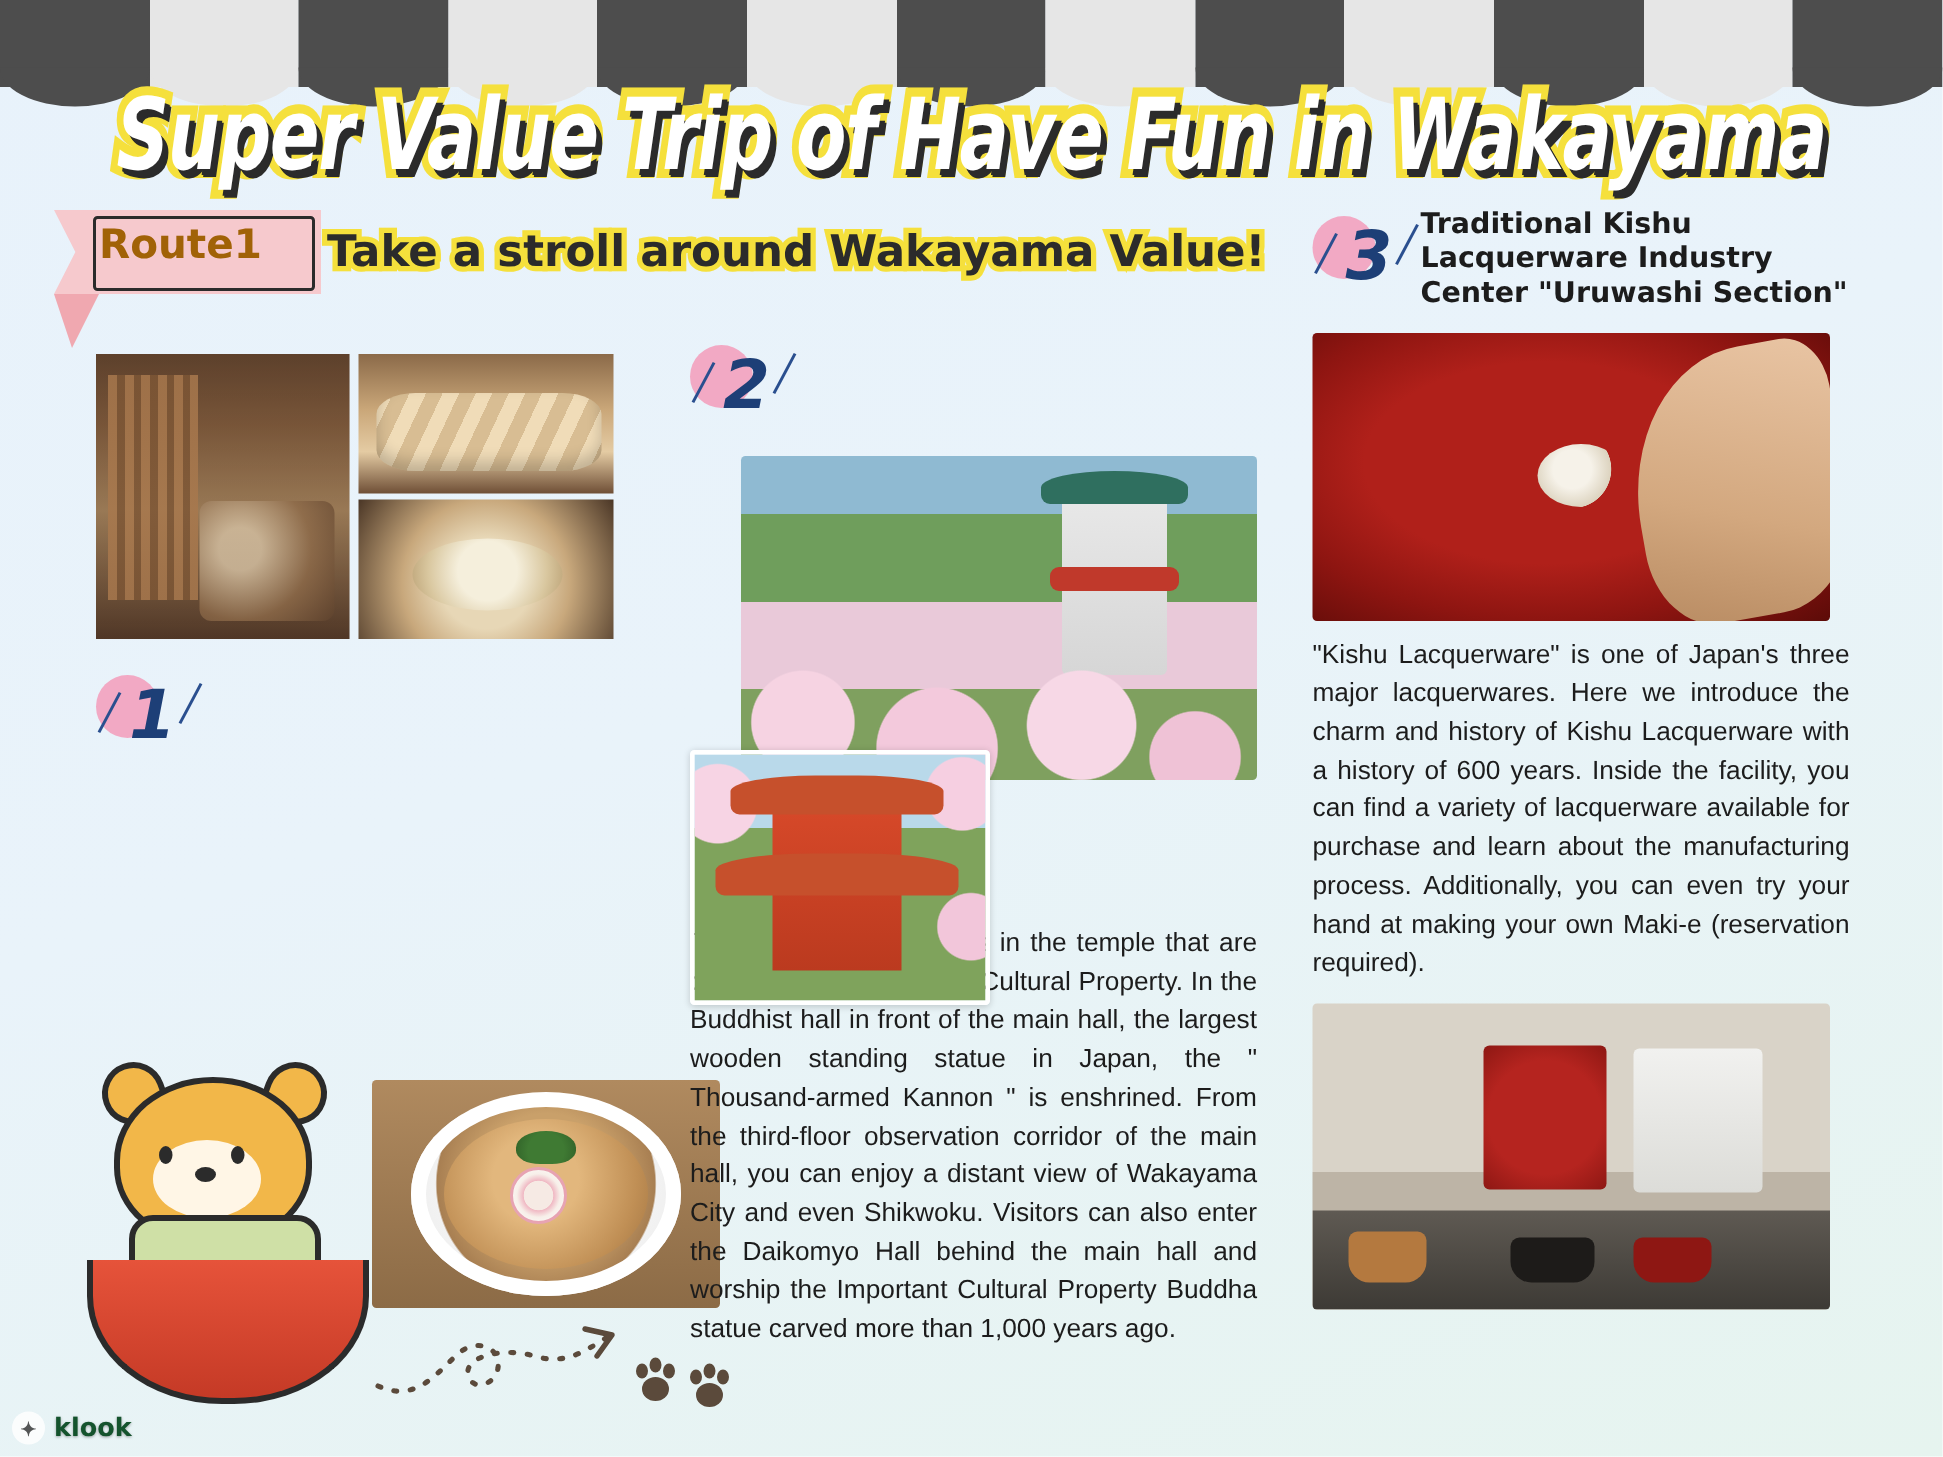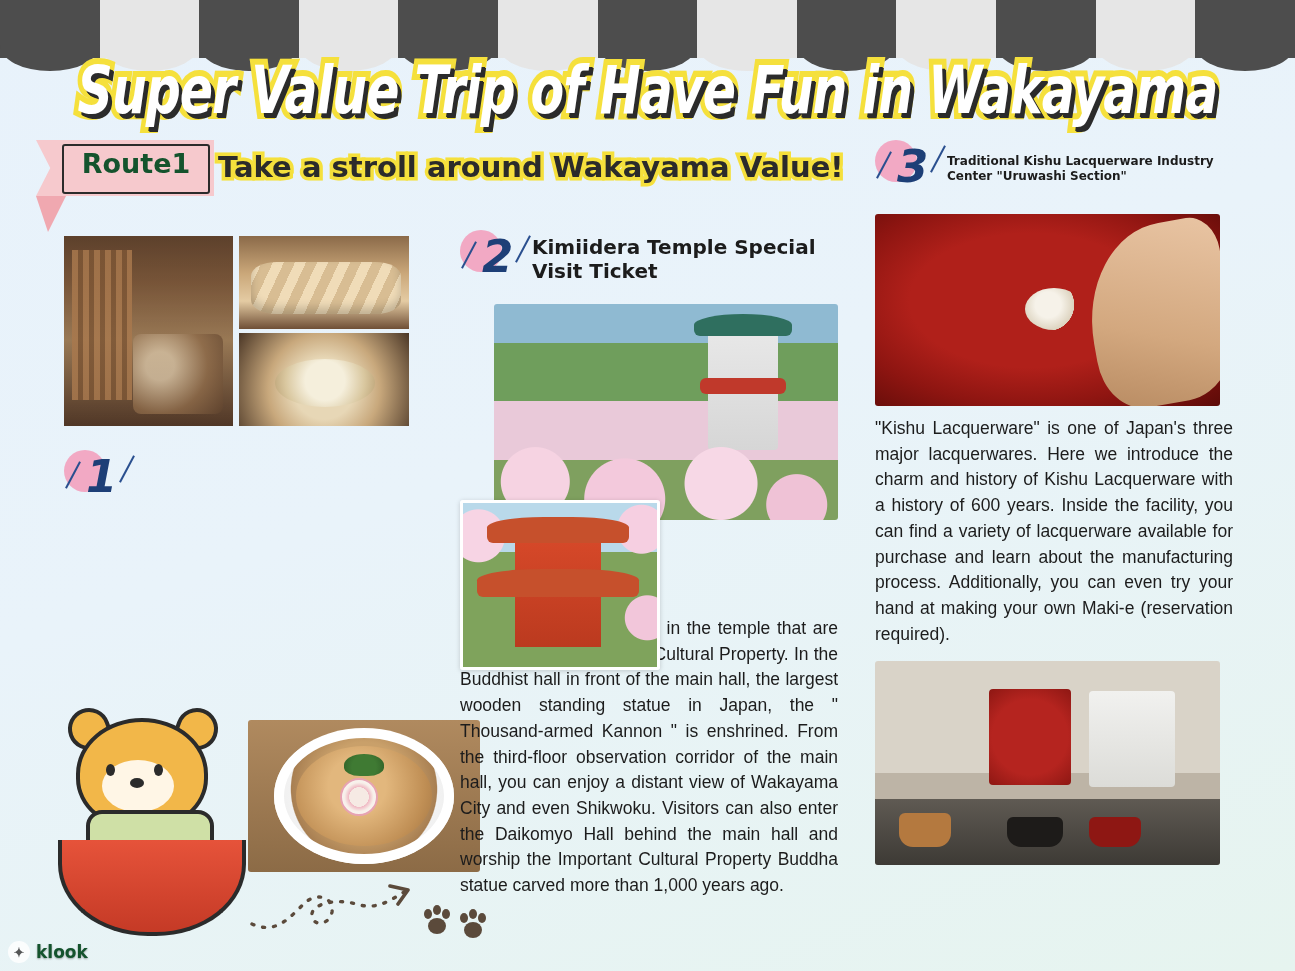--- a/index.html
+++ b/index.html
@@ -84,25 +84,24 @@
     height: 36px;
     background: #f0a8b0;
     clip-path: polygon(0 0, 100% 0, 40% 100%);
     z-index: 6;
   }
   .ribbon-label {
     position: absolute;
     top: 148px;
     left: 66px;
     width: 140px;
-    text-align: center;
     font-family: "DejaVu Sans", sans-serif;
     font-size: 27px;
     font-weight: bold;
-    color: #14532d;
+    color: #a16207;
     z-index: 9;
   }
   .ribbon-border {
     position: absolute;
     top: 144px;
     left: 62px;
     width: 144px;
     height: 46px;
     border: 2px solid #2b2b2b;
     border-radius: 3px;
@@ -161,21 +160,21 @@
     top: 6px; left: 22px;
     font-family: "DejaVu Sans", sans-serif;
     font-size: 45px;
     font-weight: bold;
     font-style: italic;
     color: #1d3f77;
     line-height: 1;
   }
   .sec-title {
     font-family: "DejaVu Sans", sans-serif;
-    font-size: 12px;
+    font-size: 19px;
     font-weight: bold;
     color: #1c1c1c;
     line-height: 1.22;
   }
 
   
   .body-text {
     font-size: 17.5px;
     line-height: 1.47;
     color: #1c1c1c;
@@ -520,21 +519,20 @@
 
 <div class="col col-mid">
 
   <div class="sec-head">
     <div class="num-badge">
       <div class="dot"></div>
       <div class="slash s1"></div>
       <div class="slash s2"></div>
       <div class="digit">2</div>
     </div>
-    <div class="sec-title" style="font-size:20px;">Kimiidera Temple Special Visit Ticket</div>
   </div>
 
   <div style="position:relative; margin-top:14px; height:364px;">
     <div class="ph-pagoda-aerial" style="margin-left:34px;">
       <div class="tower"></div>
       <div class="blossom"></div>
     </div>
     <div class="ph-pagoda-red">
       <div class="sakura"></div>
       <div class="body"></div>

